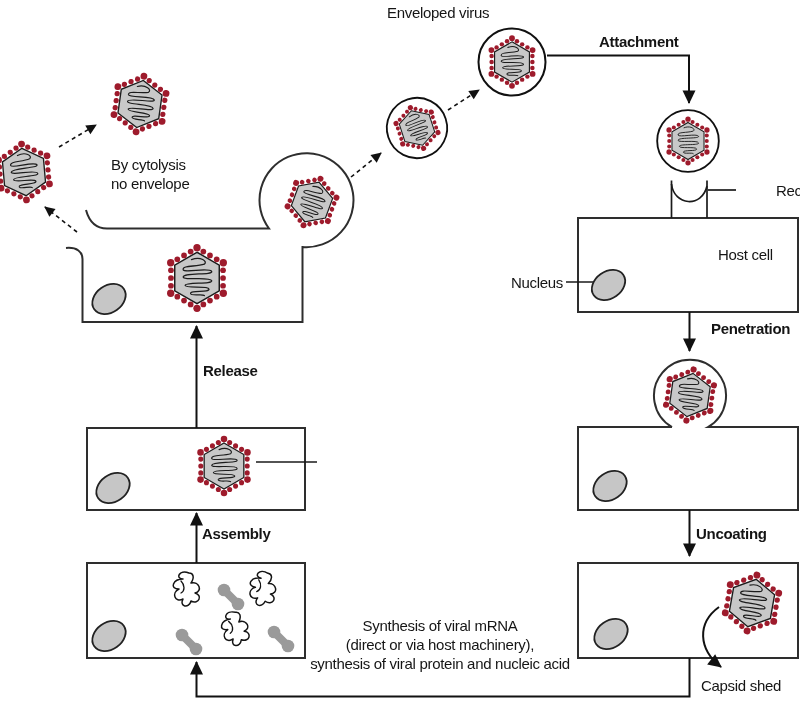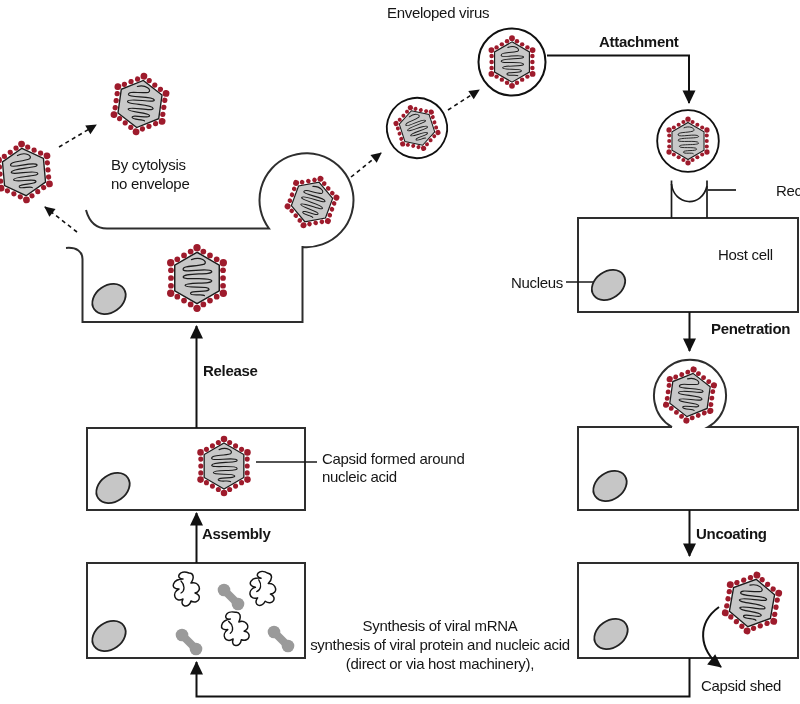--- a/index.html
+++ b/index.html
@@ -204,32 +204,28 @@
   <div class="lbl" style="left:498px;top:273px;width:65px;text-align:right;">Nucleus</div>
 
   <div class="lbl b" style="left:670px;top:319px;margin-left:41px;">Penetration</div>
 
   <div class="lbl b" style="left:696px;top:524px;">Uncoating</div>
 
   <div class="lbl" style="left:701px;top:676px;">Capsid shed</div>
 
   <div class="lbl ctr" style="left:250px;top:616px;width:380px;">
     <div>Synthesis of viral mRNA</div>
+    <div>(direct or via host machinery),</div>
     <div>synthesis of viral protein and nucleic acid</div>
-    <div>(direct or via host machinery),</div>
   </div>
 
   <div class="lbl b" style="left:202px;top:524px;">Assembly</div>
 
   <div class="lbl b" style="left:203px;top:361px;">Release</div>
 
-  <div class="lbl" style="left:322px;top:450px;line-height:18px;">
-    <div>Capsid formed around</div>
-    <div>nucleic acid</div>
-  </div>
 
   <div class="lbl" style="left:78px;top:155px;margin-left:33px;">
     <div>By cytolysis</div>
     <div>no envelope</div>
   </div>
 
 
 </div>
 
 </body></html>

